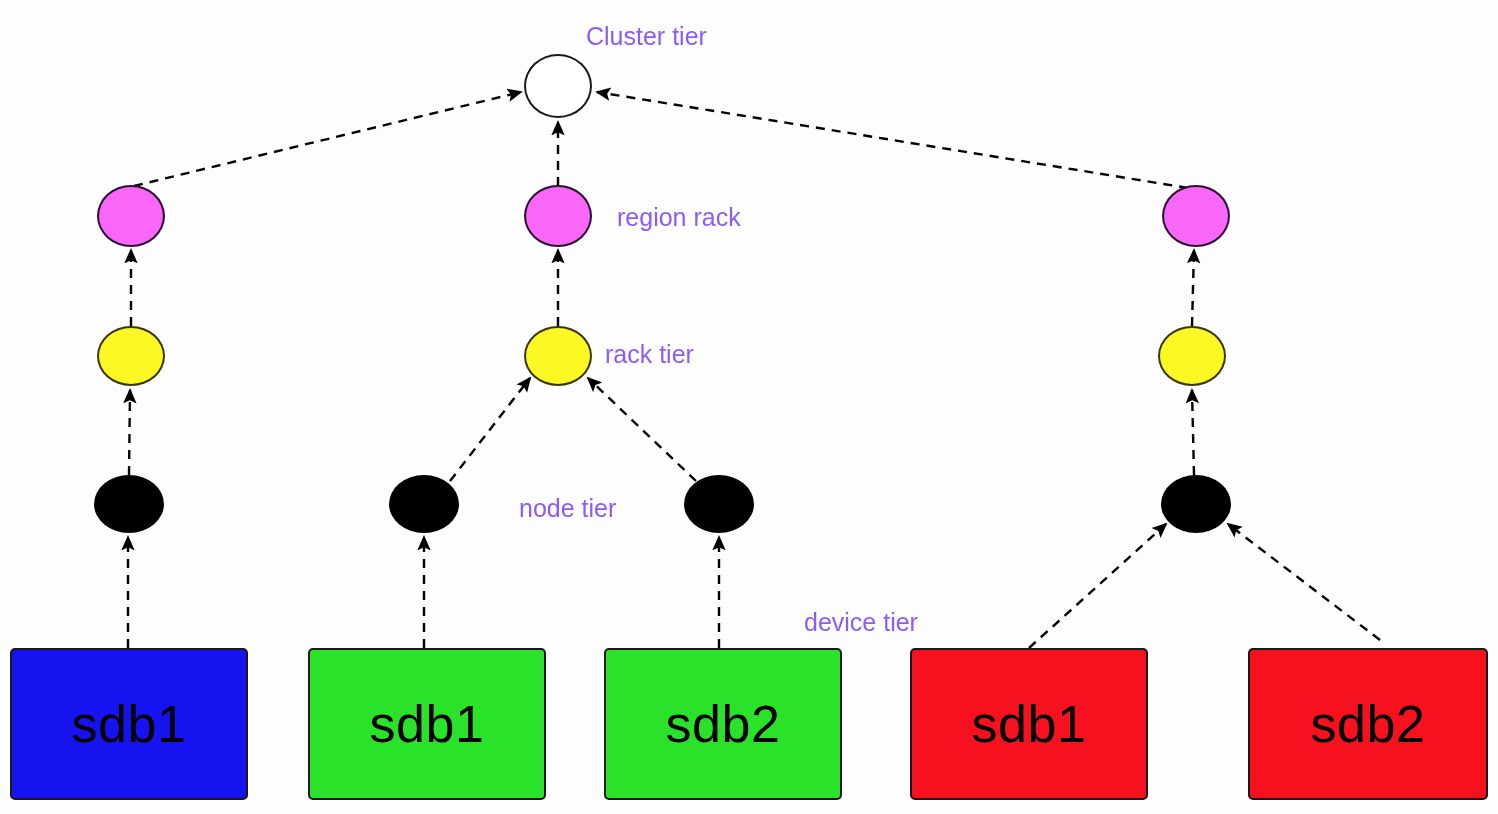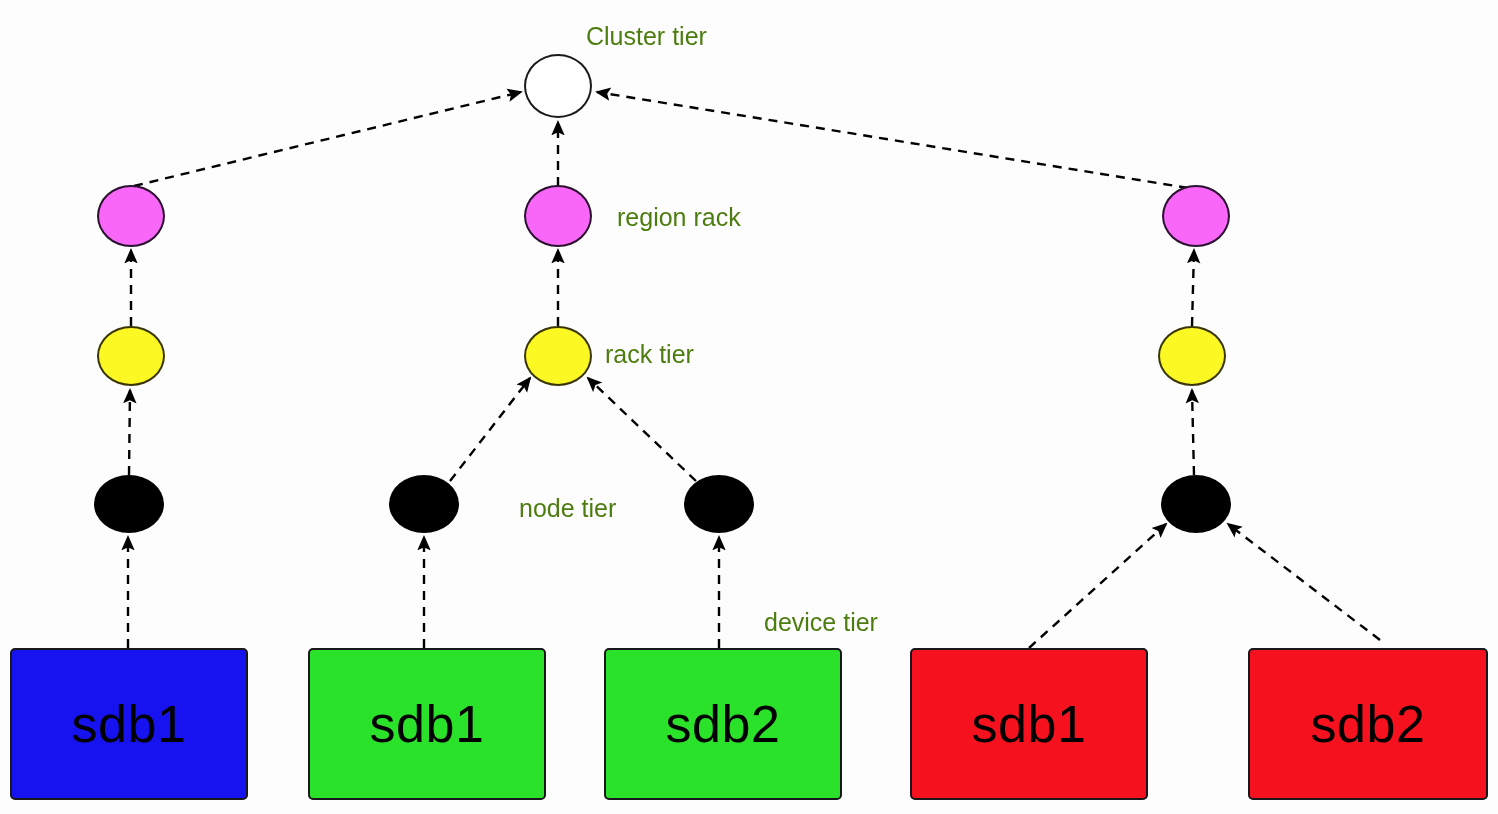--- a/index.html
+++ b/index.html
@@ -18,21 +18,21 @@
   #edges {
     position: absolute;
     left: 0;
     top: 0;
     width: 1498px;
     height: 814px;
     pointer-events: none;
   }
   .tier-label {
     position: absolute;
-    color: #4d7c0f;
+    color: #8b5cf6;
     font-family: "Liberation Sans", sans-serif;
     font-size: 25px;
     white-space: nowrap;
     line-height: 1;
   }
   .node {
     position: absolute;
     border-radius: 50%;
     box-sizing: border-box;
   }
@@ -111,21 +111,21 @@
         <line x1="719" y1="648" x2="719" y2="537" stroke="#000000" stroke-width="2.4" stroke-dasharray="9,7" marker-end="url(#arrow)"></line>
         <line x1="1029" y1="648" x2="1166" y2="524" stroke="#000000" stroke-width="2.4" stroke-dasharray="9,7" marker-end="url(#arrow)"></line>
         <line x1="1380" y1="640" x2="1228" y2="524" stroke="#000000" stroke-width="2.4" stroke-dasharray="9,7" marker-end="url(#arrow)"></line>
       </g>
   </svg>
 
   <div class="tier-label" style="left:586px; top:24px;">Cluster tier</div>
   <div class="tier-label" style="left:617px; top:205px;">region rack</div>
   <div class="tier-label" style="left:605px; top:342px;">rack tier</div>
   <div class="tier-label" style="left:519px; top:496px;">node tier</div>
-  <div class="tier-label" style="left:764px; top:610px;">device tier</div>
+  <div class="tier-label" style="left:804px; top:610px;">device tier</div>
 
   <div id="node-layer">
       <div class="node node-cluster" style="left: 524px; top: 54px; width: 68px; height: 64px;"></div>
       <div class="node node-region" style="left: 97px; top: 185px; width: 68px; height: 62px;"></div>
       <div class="node node-region" style="left: 524px; top: 185px; width: 68px; height: 62px;"></div>
       <div class="node node-region" style="left: 1162px; top: 185px; width: 68px; height: 62px;"></div>
       <div class="node node-rack" style="left: 97px; top: 326px; width: 68px; height: 60px;"></div>
       <div class="node node-rack" style="left: 524px; top: 326px; width: 68px; height: 60px;"></div>
       <div class="node node-rack" style="left: 1158px; top: 326px; width: 68px; height: 60px;"></div>
       <div class="node node-node" style="left: 94px; top: 475px; width: 70px; height: 58px;"></div>

